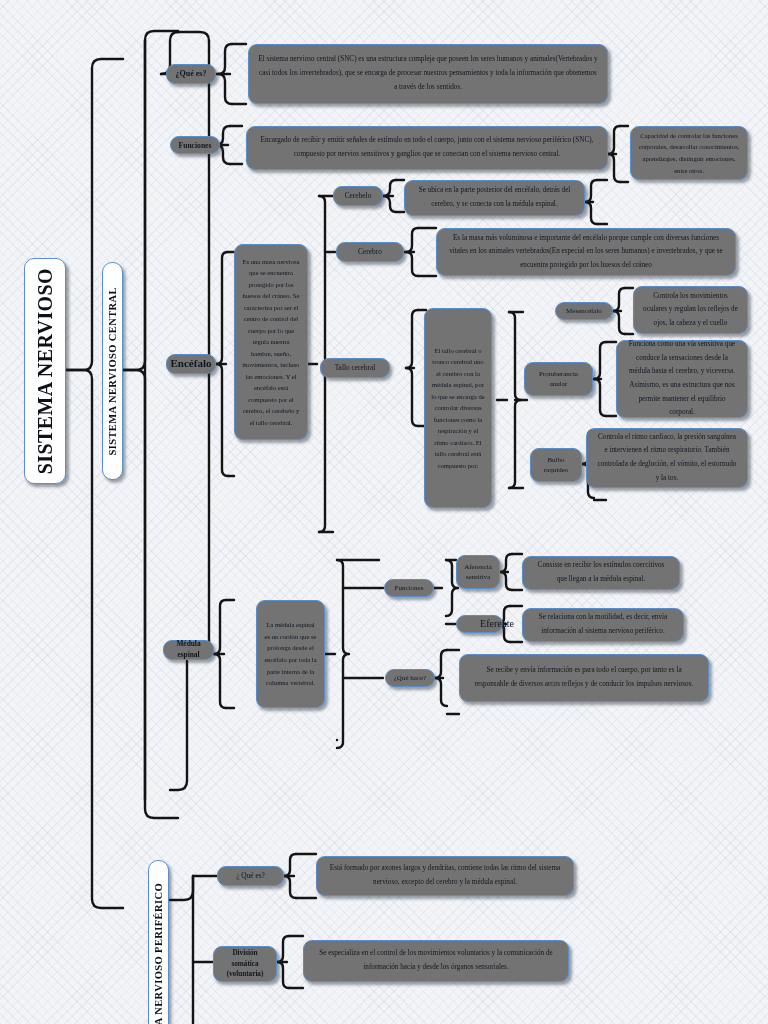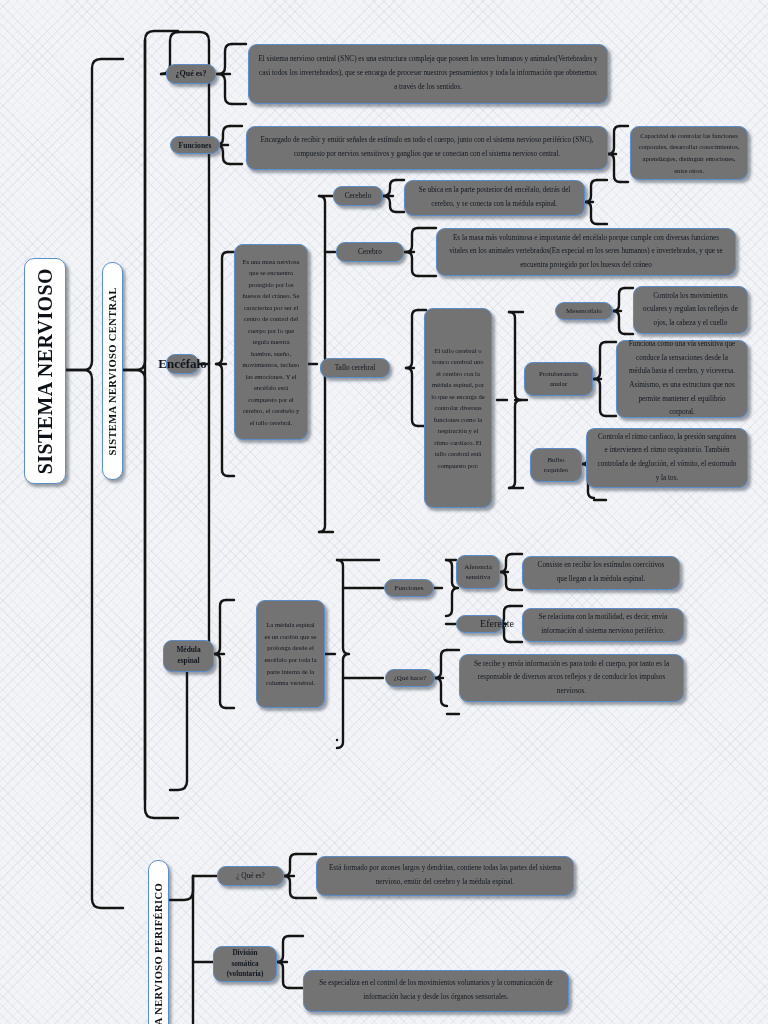--- a/index.html
+++ b/index.html
@@ -212,21 +212,21 @@
   <div class="node label chipb" style="left:170px;top:136px;width:50px;height:18px;font-size:7.6px;">
     <span>Funciones</span>
   </div>
   <div class="node text" style="left:246px;top:126px;width:362px;height:44px;">
     <span>Encargado de recibir y emitir señales de estímulo en todo el cuerpo, junto con el sistema nervioso  periférico (SNC), compuesto por nervios sensitivos y ganglios que se conectan con el sistema nervioso  central.</span>
   </div>
   <div class="node narrow" style="left:630px;top:126px;width:118px;height:54px;">
     <span>Capacidad de controlar las funciones corporales, desarrollar conocimientos, aprendizajes, distinguir emociones, entre otros.</span>
   </div>
 
-  <div class="node label chipb" style="left:166px;top:354px;width:33px;height:20px;font-size:13px;">
+  <div class="node label chipb" style="left:166px;top:354px;width:50px;height:20px;font-size:11px;">
     <span>Encéfalo</span>
   </div>
   <div class="node narrow" style="left:234px;top:244px;width:74px;height:196px;">
     <span>Es una masa nerviosa que se encuentra protegido por los  huesos del cráneo.  Se caracteriza por ser el centro de control del cuerpo  por lo que regula nuestra hambre, sueño, movimientos, incluso las emociones. Y el encéfalo está compuesto por el  cerebro, el cerebelo y el tallo  cerebral.</span>
   </div>
 
   <div class="node chip" style="left:333px;top:186px;width:50px;height:20px;">
     <span>Cerebelo</span>
   </div>
   <div class="node text" style="left:404px;top:180px;width:181px;height:36px;">
@@ -261,21 +261,21 @@
     <span>Funciona como una vía sensitiva que conduce la sensaciones desde la  médula hasta el cerebro, y viceversa.  Asimismo, es una estructura que nos  permite mantener el equilibrio corporal.</span>
   </div>
 
   <div class="node chip" style="left:530px;top:448px;width:52px;height:34px;font-size:7px;">
     <span>Bulbo raquídeo</span>
   </div>
   <div class="node text" style="left:586px;top:428px;width:162px;height:60px;">
     <span>Controla el ritmo cardiaco, la presión  sanguínea e intervienen el ritmo respiratorio.  También controlada de deglución, el vómito, el  estornudo y la tos.</span>
   </div>
 
-  <div class="node chipb" style="left:163px;top:640px;width:51px;height:32px;font-size:7.4px;">
+  <div class="node chipb" style="left:163px;top:640px;width:51px;height:20px;font-size:7.4px;">
     <span>Médula espinal</span>
   </div>
   <div class="node narrow" style="left:256px;top:600px;width:69px;height:108px;">
     <span>La médula espinal es un cordón que se prolonga desde el encéfalo por toda la parte interna de la columna vertebral.</span>
   </div>
 
   <div class="node chip" style="left:384px;top:579px;width:50px;height:18px;font-size:7px;">
     <span>Funciones</span>
   </div>
 
@@ -289,31 +289,31 @@
   <div class="node chip" style="left:456px;top:615px;width:42px;height:18px;font-size:10px;padding-left:40px;">
     <span>Eferente</span>
   </div>
   <div class="node text" style="left:522px;top:608px;width:162px;height:34px;">
     <span>Se relaciona con la motilidad, es decir, envía información al sistema nervioso periférico.</span>
   </div>
 
   <div class="node chip" style="left:385px;top:669px;width:50px;height:18px;font-size:7px;">
     <span>¿Qué hace?</span>
   </div>
-  <div class="node text" style="left:459px;top:654px;width:225px;height:48px;">
+  <div class="node text" style="left:459px;top:654px;width:250px;height:48px;">
     <span>Se recibe y envía información es para todo el cuerpo, por tanto es la responsable de diversos arcos reflejos y de conducir los impulsos nerviosos.</span>
   </div>
 
   <div class="node chip" style="left:217px;top:866px;width:67px;height:20px;font-size:7.4px;">
     <span>¿ Qué es?</span>
   </div>
   <div class="node text" style="left:316px;top:856px;width:258px;height:40px;">
-    <span>Está formado por axones largos y dendritas, contiene todas las partes del sistema nervioso, emitir del cerebro y la médula espinal.</span>
+    <span>Está formado por axones largos y dendritas, contiene todas las ritmo del sistema nervioso, excepto del cerebro y la médula espinal.</span>
   </div>
 
   <div class="node chipb" style="left:213px;top:946px;width:64px;height:36px;font-size:7.2px;">
     <span>División somática (voluntaria)</span>
   </div>
-  <div class="node text" style="left:303px;top:940px;width:266px;height:42px;margin-top:30px;">
+  <div class="node text" style="left:303px;top:940px;width:266px;height:42px;">
     <span>Se especializa en el control de los movimientos voluntarios y la comunicación de información hacia y desde los órganos sensoriales.</span>
   </div>
 
 </div>
 
 </body></html>

